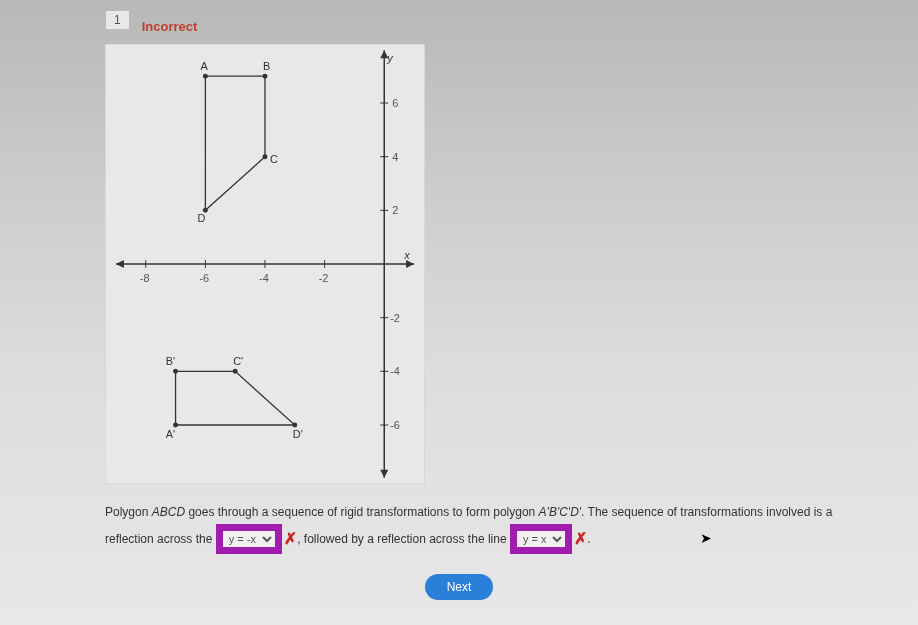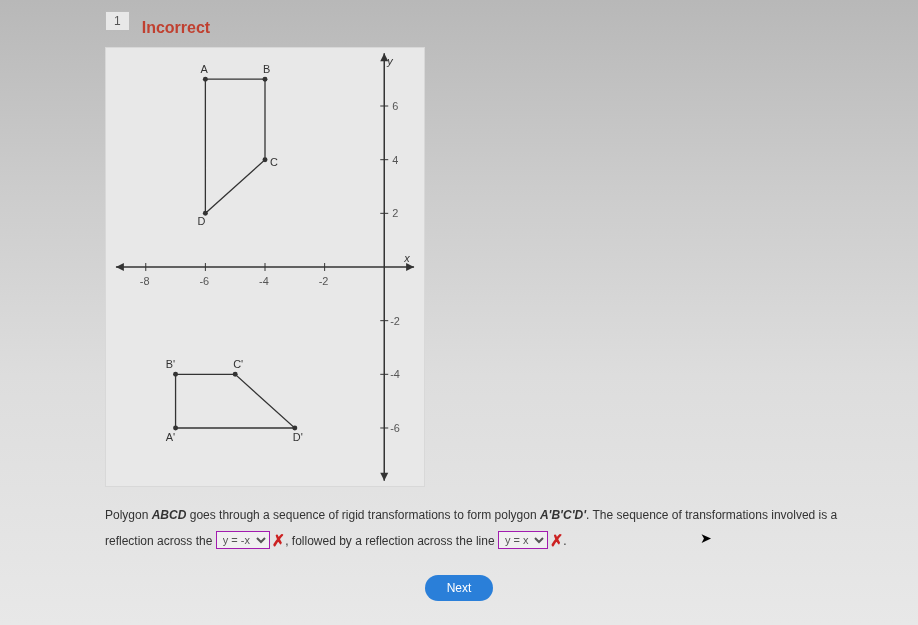--- a/index.html
+++ b/index.html
@@ -25,21 +25,21 @@
     .question-number {
       background: #e8e8e8;
       border: 1px solid #bbb;
       padding: 2px 8px;
       font-size: 12px;
       color: #555;
     }
     .status-text {
       color: #c04030;
       font-weight: bold;
-      font-size: 16px;
+      font-size: 13px;
       margin-top: 14px;
     }
     .instruction {
       padding: 8px 0 15px 75px;
       font-size: 12px;
       color: #444;
     }
     .chart-container {
       margin-left: 75px;
       background: #e8e8e8;
@@ -53,24 +53,23 @@
       height: 100%;
     }
     .answer-text {
       padding: 18px 30px 0 75px;
       font-size: 12px;
       line-height: 1.8;
       color: #333;
     }
     .answer-text .italic {
       font-style: italic;
-      font-weight: bold;
     }
     .dropdown {
-      border: 1px solid #a21caf;
+      border: 7px solid #a21caf;
       background: #f0f0f0;
       font-size: 11px;
       padding: 1px 2px;
       font-family: Arial, sans-serif;
       color: #555;
     }
     .x-mark {
       color: #cc2222;
       font-weight: bold;
       font-size: 16px;

